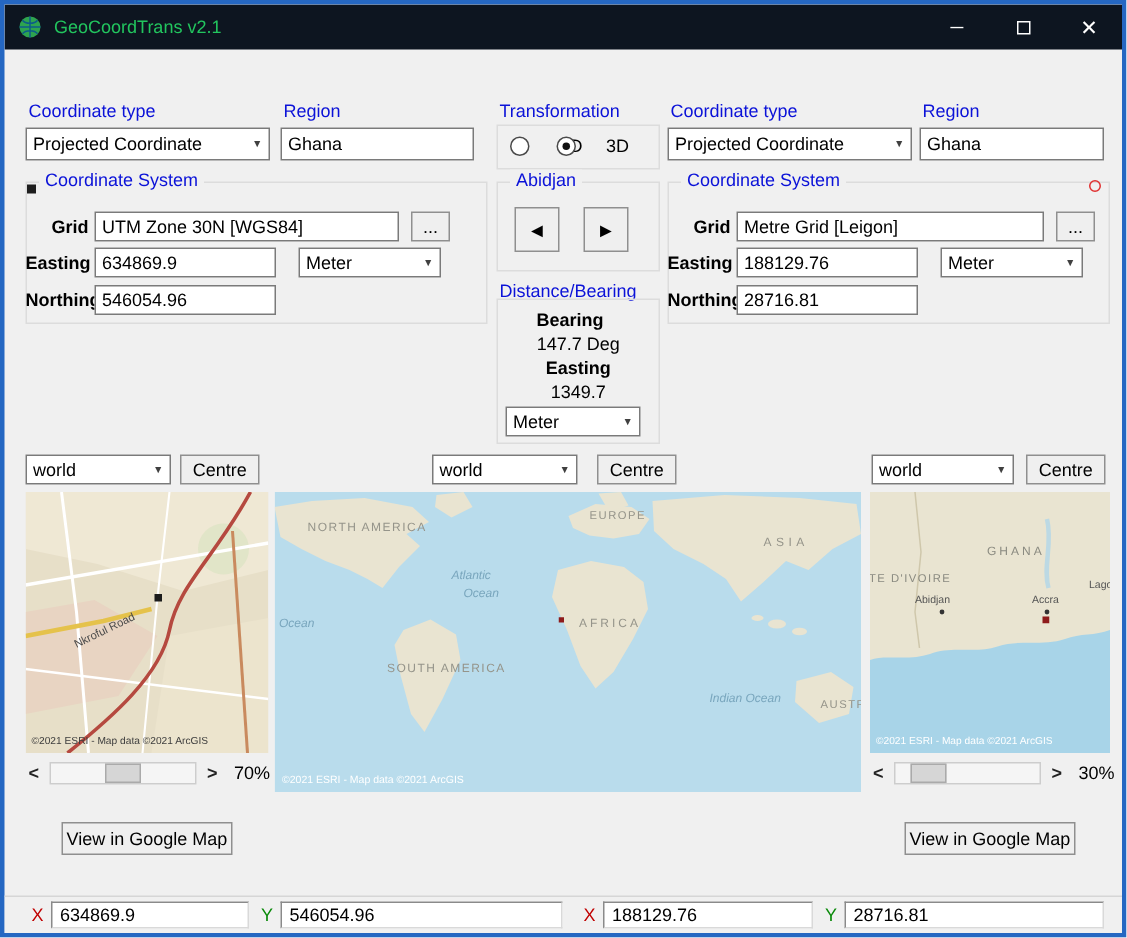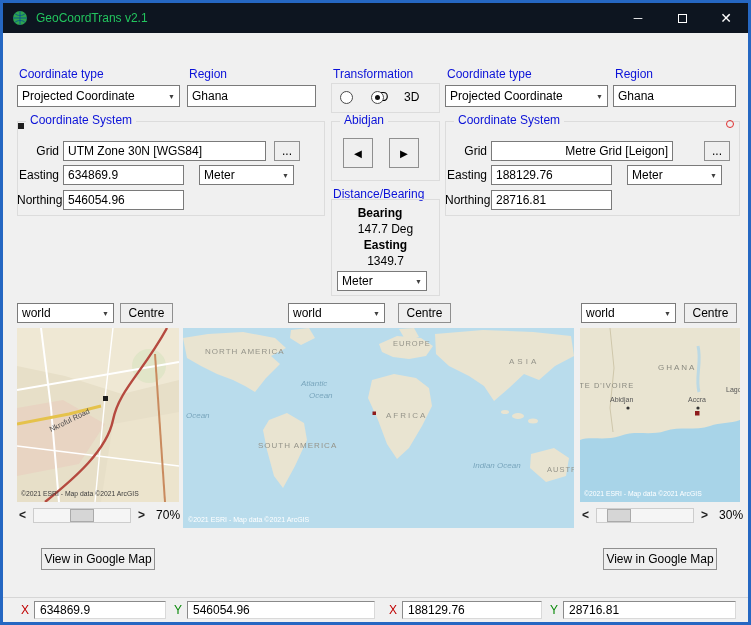--- a/index.html
+++ b/index.html
@@ -10,21 +10,21 @@
               background: #0d1520; display: flex; align-items: center; padding-left: 9px; }
   .title-text { color: #22c55e; font-size: 12px; margin-left: 8px; }
   .winbtns { margin-left: auto; display: flex; height: 100%; }
   .winbtn { width: 44px; display: flex; align-items: center; justify-content: center;
             color: #fff; font-size: 12px; cursor: default; }
   .maxbox { width: 9px; height: 9px; border: 1px solid #fff; display: inline-block; }
   .menubar { position: absolute; left: 0; top: 30px; right: 0; height: 26px;
              display: flex; align-items: center; padding-left: 8px; background: #f0f0f0; }
   .menu-item { padding: 4px 10px; }
   .bluelabel { position: absolute; color: #0b12d8; white-space: nowrap; }
-  .plabel { position: absolute; text-align: right; white-space: nowrap; }
+  .plabel { position: absolute; text-align: right; white-space: nowrap; font-weight: bold; }
   .field { position: absolute; height: 22px; border: 1px solid #7a7a7a; background: #fff;
            font: 12px "Liberation Sans", sans-serif; padding: 0 4px; outline: none; }
   .f20 { height: 20px !important; }
   .combo { position: absolute; height: 22px; border: 1px solid #7a7a7a; background: #fff;
            display: flex; align-items: center; padding-left: 4px; overflow: hidden; white-space: nowrap; }
   .carrow { margin-left: auto; min-width: 15px; text-align: center; font-size: 7px; color: #404040; }
   .btn { position: absolute; border: 1px solid #8f8f8f; background: #efefef;
          font: 12px "Liberation Sans", sans-serif; display: flex; align-items: center;
          justify-content: center; cursor: default; }
   .groupbox { position: absolute; border: 1px solid #dcdcdc; }
@@ -138,21 +138,21 @@
   </div>
   <span class="bluelabel" style="left:612px;top:64px">Region</span>
   <input class="field" style="left: 610px; top: 82px; width: 123px;" value="Ghana">
 
   <div class="groupbox" style="left:442px;top:118px;width:295px;height:95px">
     <span class="gbcaption">Coordinate System</span>
   </div>
   <div class="circ-indicator" style="left:723px;top:117px"></div>
 
   <span class="plabel" style="left:456px;top:141px;width:28px">Grid</span>
-  <input class="field f20" style="left: 488px; top: 138px; width: 182px; text-align: right;" value="Metre Grid [Leigon]">
+  <input class="field f20" style="left: 488px; top: 138px; width: 205px;" value="Metre Grid [Leigon]">
   <button class="btn" style="left:701px;top:138px;width:26px;height:20px">...</button>
 
   <span class="plabel" style="left:442px;top:165px;width:42px">Easting</span>
   <input class="field f20" style="left: 488px; top: 162px; width: 121px;" value="188129.76">
   <div class="combo f20" style="left:624px;top:162px;width:95px">
     <span>Meter</span>
     <span class="carrow">▼</span>
   </div>
 
   <span class="plabel" style="left:442px;top:190px;width:42px">Northing</span>

